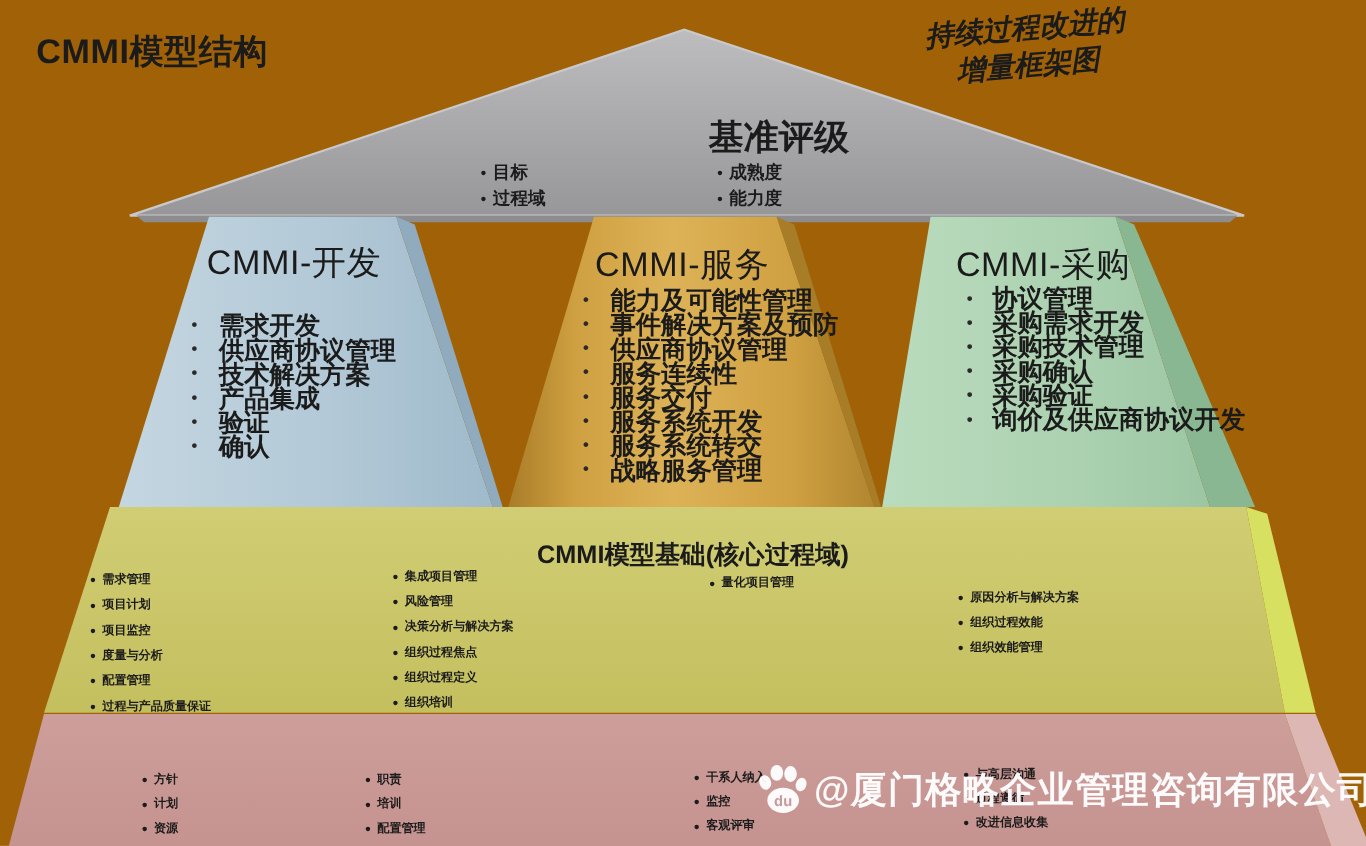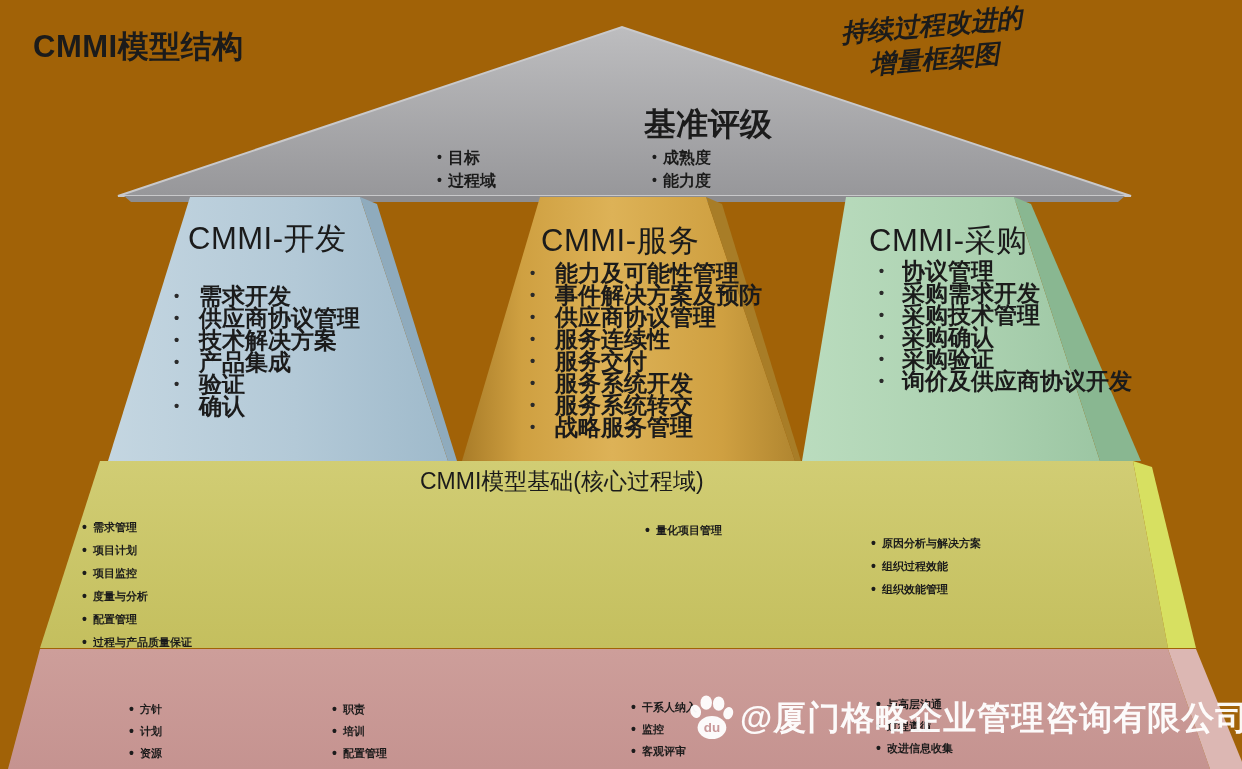--- a/index.html
+++ b/index.html
@@ -8,21 +8,21 @@
     font-family:"Liberation Sans","DejaVu Sans",sans-serif;color:#1b1b1b;
   }
   .abs{position:absolute;}
   .shapes{position:absolute;left:0;top:0;width:1242px;height:769px;}
   
   .page-title{left:33px;top:26px;font-size:31px;font-weight:800;letter-spacing:0.5px;}
   .subtitle{left:788px;top:8px;width:290px;text-align:center;font-size:26px;font-weight:800;
             font-style:italic;transform:rotate(-5deg);line-height:34px;}
   .roof-title{left:472px;top:103px;width:300px;text-align:right;font-size:32px;font-weight:700;}
   .pillar-title{font-size:31px;font-weight:400;letter-spacing:0.5px;}
-  .band-title{font-weight:400;text-align:left;}
+  .band-title{font-weight:700;text-align:center;margin-top:23px;}
   
   ul{list-style:none;margin:0;padding:0;}
   .blist li{position:relative;font-size:23px;font-weight:700;line-height:22px;padding-left:27px;white-space:nowrap;}
   .blist li::before{content:"\2022";position:absolute;left:2px;font-size:15px;color:#2a2a2a;}
   .tightlist li{position:relative;font-size:11px;font-weight:700;line-height:23px;padding-left:11px;white-space:nowrap;}
   .tightlist li::before{content:"\2022";position:absolute;left:0;font-size:14px;}
   .rooflist li{line-height:23px;font-size:16px;}
   .habitlist li{line-height:22px;}
   
   .watermark{left:688px;top:694px;display:flex;align-items:center;gap:6px;z-index:9;}
@@ -136,20 +136,28 @@
 
   <div class="abs band-title" style="left:420px;top:466px;width:420px;font-size:23px;">CMMI模型基础(核心过程域)</div>
   <ul class="abs tightlist" style="left:82px;top:516px;">
       <li>需求管理</li>
       <li>项目计划</li>
       <li>项目监控</li>
       <li>度量与分析</li>
       <li>配置管理</li>
       <li>过程与产品质量保证</li>
     </ul>
+  <ul class="abs tightlist" style="left:357px;top:513px;">
+      <li>集成项目管理</li>
+      <li>风险管理</li>
+      <li>决策分析与解决方案</li>
+      <li>组织过程焦点</li>
+      <li>组织过程定义</li>
+      <li>组织培训</li>
+    </ul>
   <ul class="abs tightlist" style="left:645px;top:519px;">
       <li>量化项目管理</li>
     </ul>
   <ul class="abs tightlist" style="left:871px;top:532px;">
       <li>原因分析与解决方案</li>
       <li>组织过程效能</li>
       <li>组织效能管理</li>
     </ul>
 
   <ul class="abs tightlist habitlist" style="left:129px;top:698px;">

